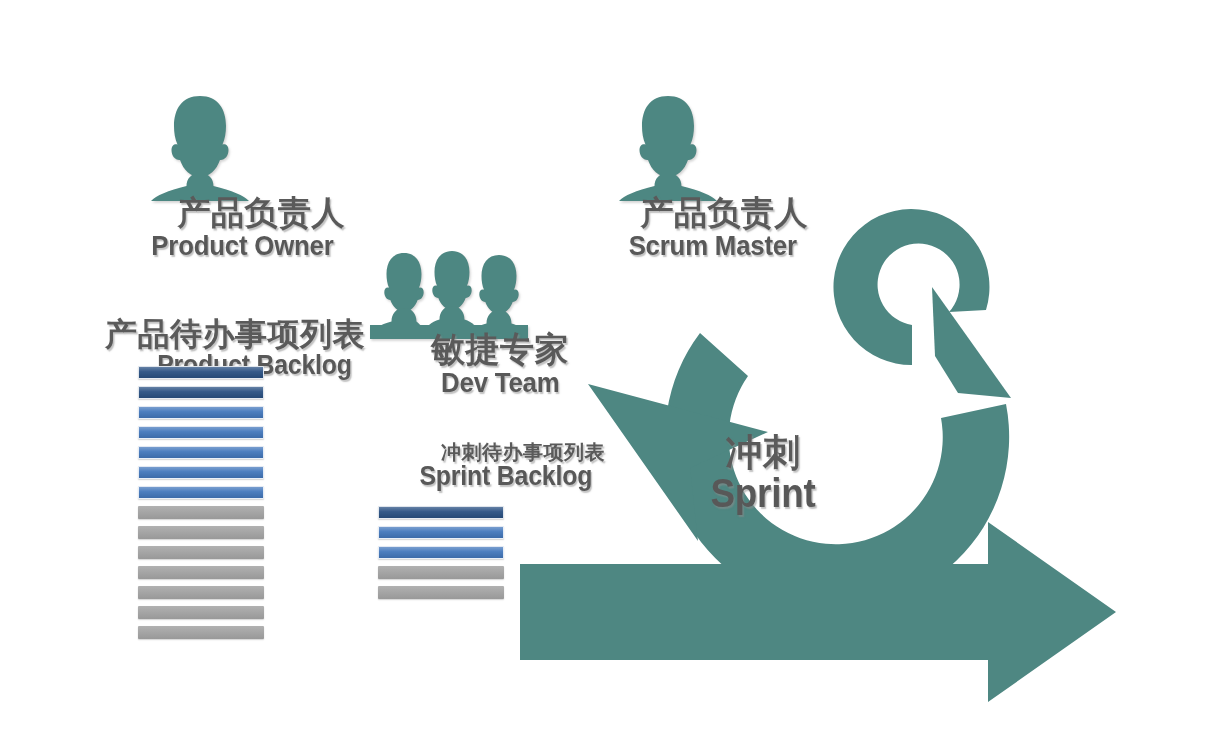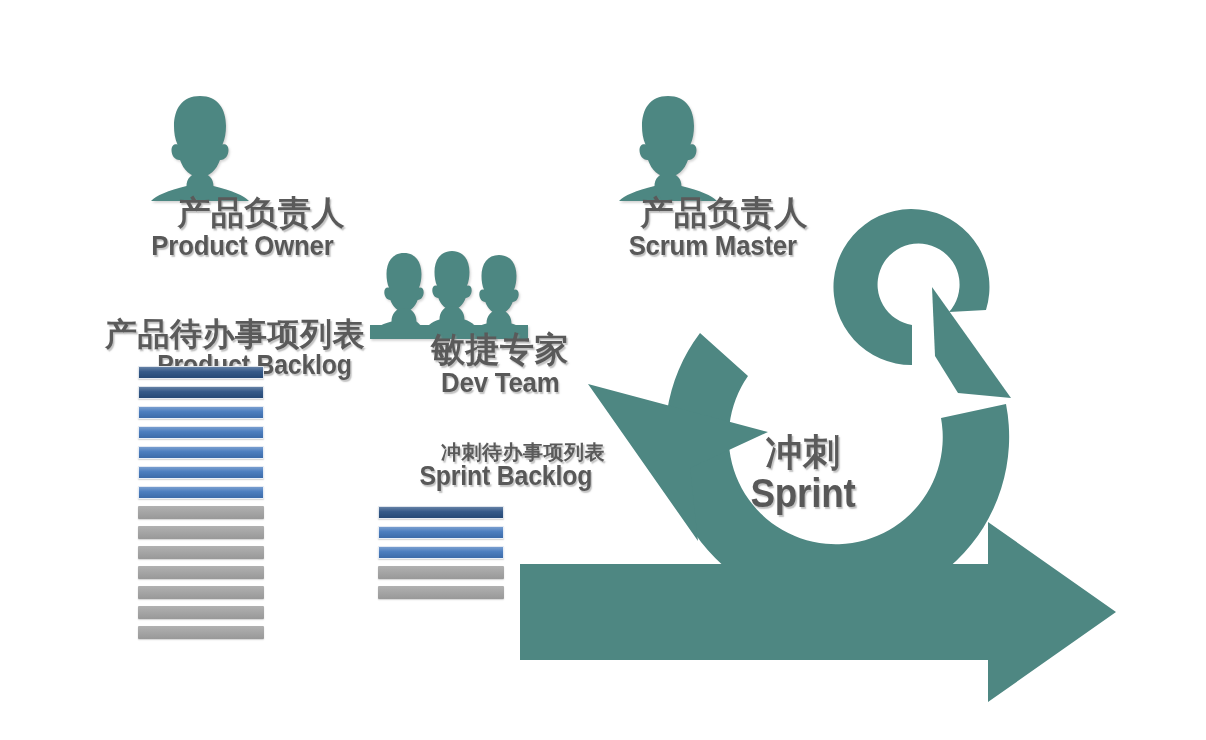--- a/index.html
+++ b/index.html
@@ -322,21 +322,21 @@
 <div class="label-block" style="left:35px; top:286px; width:330px;margin-top:32px;">
   <div class="label-cn" style="font-size:32px;">产品待办事项列表</div>
   <div class="label-en" style="font-size:27px; margin-top:1px;">Product Backlog</div>
 </div>
 
 <div class="label-block" style="left:285px; top:442px; width:320px;">
   <div class="label-cn" style="font-size:20px;">冲刺待办事项列表</div>
   <div class="label-en" style="font-size:27px; margin-top:1px;">Sprint Backlog</div>
 </div>
 
-<div id="sprint-label" class="label-block" style="left:718px; top:434px; width:170px;">
+<div id="sprint-label" class="label-block" style="left:678px; top:434px; width:170px;">
   <div class="label-cn">冲刺</div>
   <div class="label-en" style="margin-top:1px;">Sprint</div>
 </div>
 
 <div class="stack" id="product-backlog-stack" style="left:138px; top:366px; width:126px; height:278px;">
     <div class="bar" style="left: 0px; top: 0px; width: 126px; height: 13px; background: linear-gradient(rgba(255, 255, 255, 0.28) 0%, rgba(255, 255, 255, 0.05) 42%, rgba(0, 0, 0, 0.1) 100%) rgb(42, 81, 131); border: 1px solid rgba(255, 255, 255, 0.85); box-sizing: border-box;"></div>
     <div class="bar" style="left: 0px; top: 20px; width: 126px; height: 13px; background: linear-gradient(rgba(255, 255, 255, 0.28) 0%, rgba(255, 255, 255, 0.05) 42%, rgba(0, 0, 0, 0.1) 100%) rgb(42, 81, 131); border: 1px solid rgba(255, 255, 255, 0.85); box-sizing: border-box;"></div>
     <div class="bar" style="left: 0px; top: 40px; width: 126px; height: 13px; background: linear-gradient(rgba(255, 255, 255, 0.28) 0%, rgba(255, 255, 255, 0.05) 42%, rgba(0, 0, 0, 0.1) 100%) rgb(68, 120, 188); border: 1px solid rgba(255, 255, 255, 0.85); box-sizing: border-box;"></div>
     <div class="bar" style="left: 0px; top: 60px; width: 126px; height: 13px; background: linear-gradient(rgba(255, 255, 255, 0.28) 0%, rgba(255, 255, 255, 0.05) 42%, rgba(0, 0, 0, 0.1) 100%) rgb(68, 120, 188); border: 1px solid rgba(255, 255, 255, 0.85); box-sizing: border-box;"></div>
     <div class="bar" style="left: 0px; top: 80px; width: 126px; height: 13px; background: linear-gradient(rgba(255, 255, 255, 0.28) 0%, rgba(255, 255, 255, 0.05) 42%, rgba(0, 0, 0, 0.1) 100%) rgb(68, 120, 188); border: 1px solid rgba(255, 255, 255, 0.85); box-sizing: border-box;"></div>

